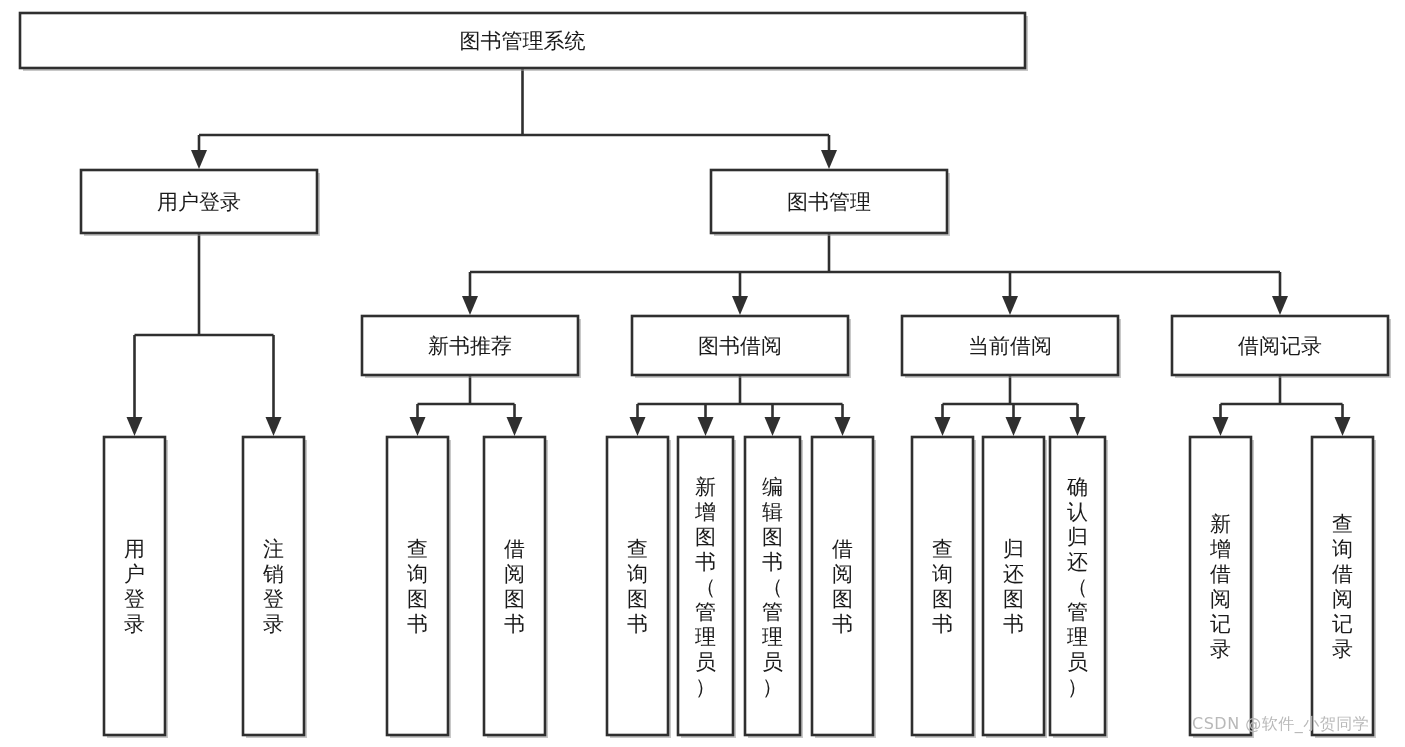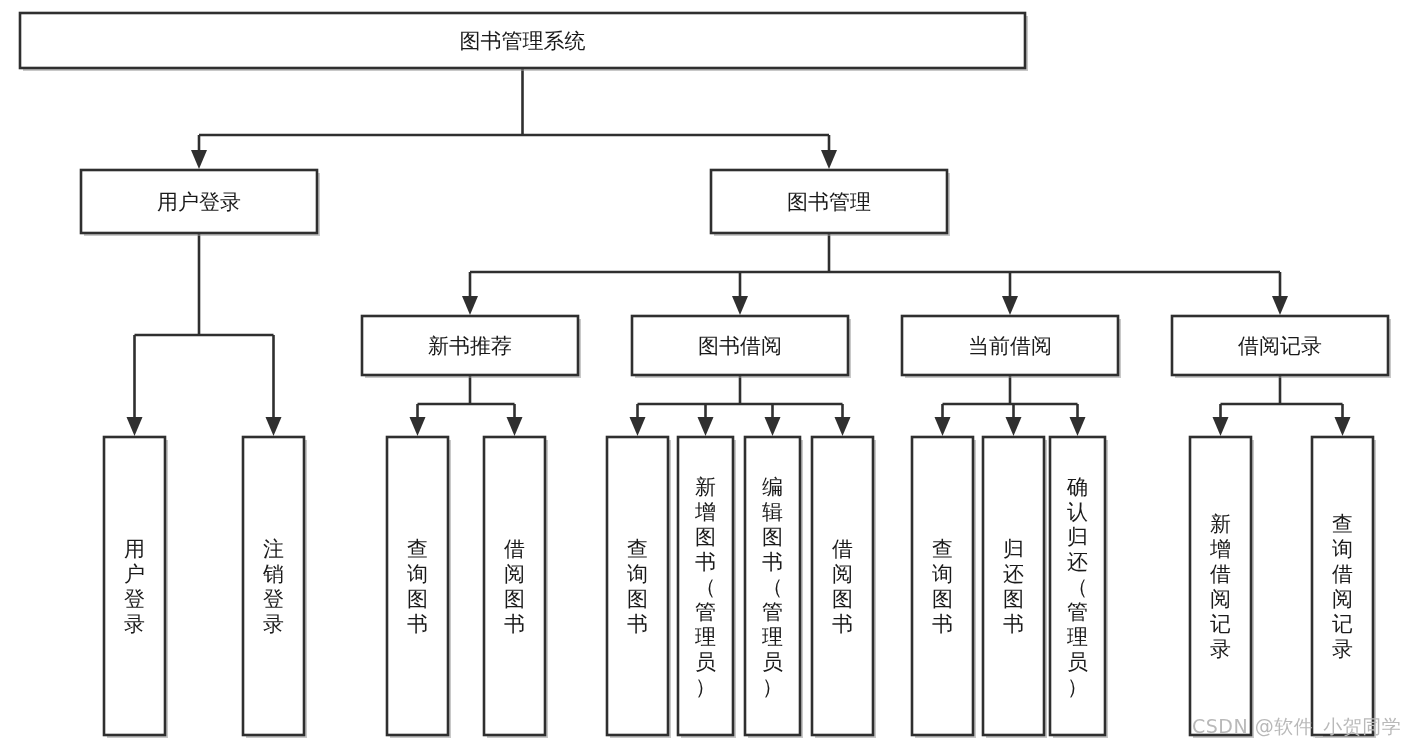--- a/index.html
+++ b/index.html
@@ -55,21 +55,21 @@
   }
   .node-label-v {
     font-family: "DejaVu Sans", "Liberation Sans", sans-serif;
     font-size: 21px;
     fill: #1a1a1a;
     text-anchor: middle;
   }
   .watermark-text {
     position: absolute;
     font-family: "DejaVu Sans", "Liberation Sans", sans-serif;
-    font-size: 19px;
+    font-size: 16px;
     color: #b9b9b9;
     white-space: nowrap;
     letter-spacing: 0.5px;
     pointer-events: none;
   }
 </style>
 </head>
 <body>
 
 <div id="diagram-root">

